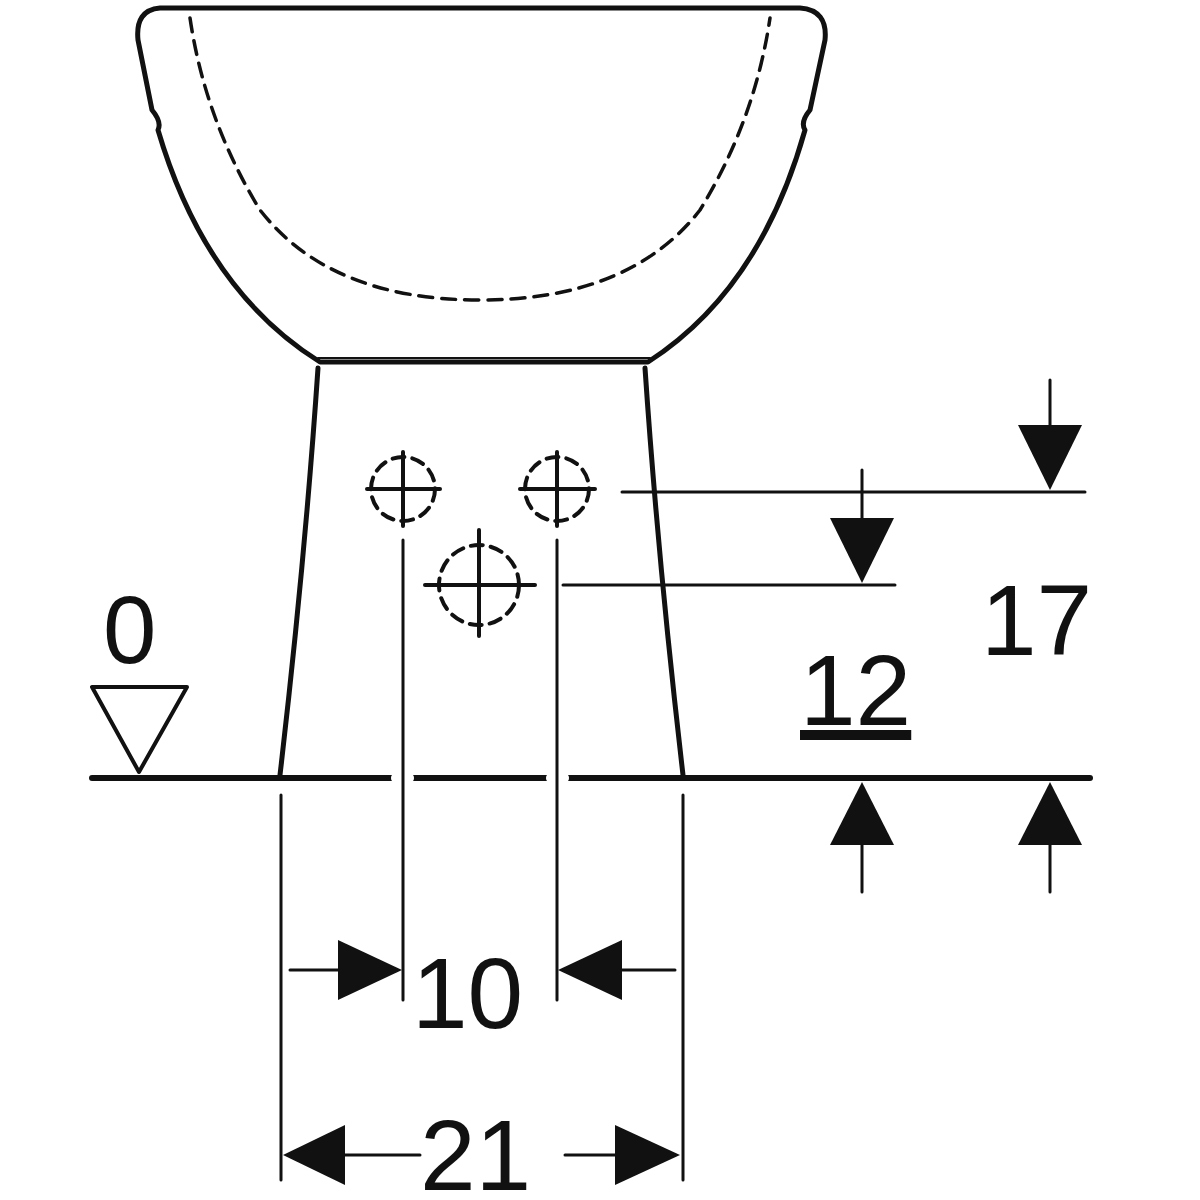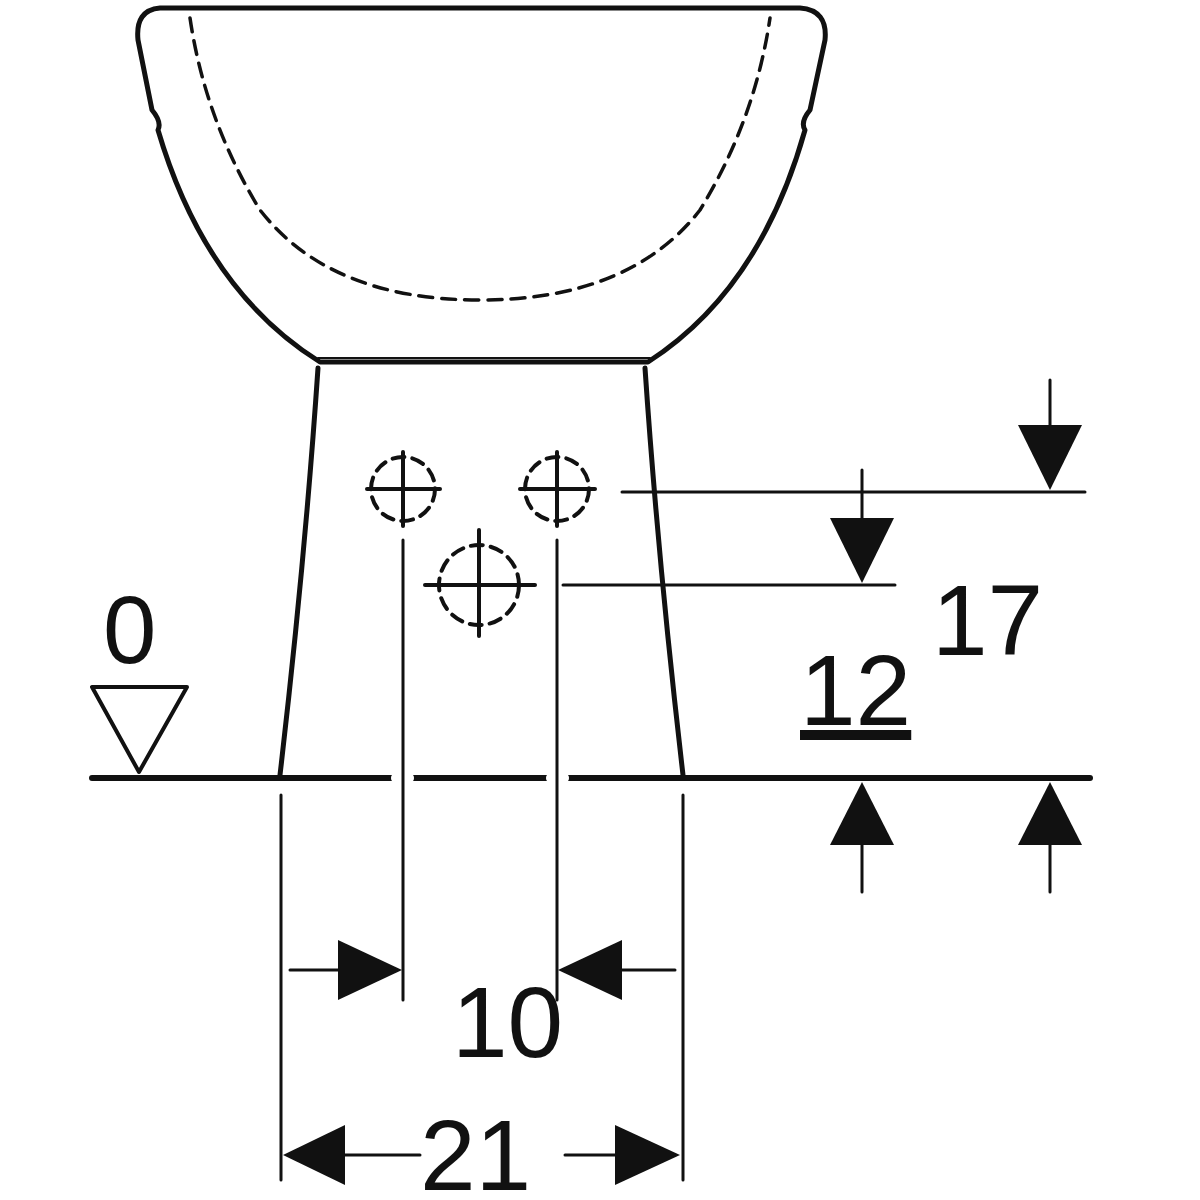--- a/index.html
+++ b/index.html
@@ -69,16 +69,16 @@
     <polygon points="1018,845 1082,845 1050,782"></polygon>
     <polygon points="338,940 338,1000 402,970"></polygon>
     <polygon points="622,940 622,1000 558,970"></polygon>
     <polygon points="345,1125 345,1185 283,1155"></polygon>
     <polygon points="615,1125 615,1185 680,1155"></polygon>
   </g>
 </svg>
 
 <div class="lbl" style="left:103px;top:582px;font-size:96px;">0</div>
 <div class="lbl" style="left:800px;top:640px;font-size:100px;text-decoration:underline;">12</div>
-<div class="lbl" style="left:932px;top:570px;font-size:100px;">17</div>
-<div class="lbl" style="left:412px;top:972px;font-size:100px;margin-left:40px;">10</div>
+<div class="lbl" style="left:981px;top:570px;font-size:100px;">17</div>
+<div class="lbl" style="left:412px;top:943px;font-size:100px;">10</div>
 <div class="lbl" style="left:420px;top:1105px;font-size:100px;">21</div>
 </div>
 
 </body></html>

